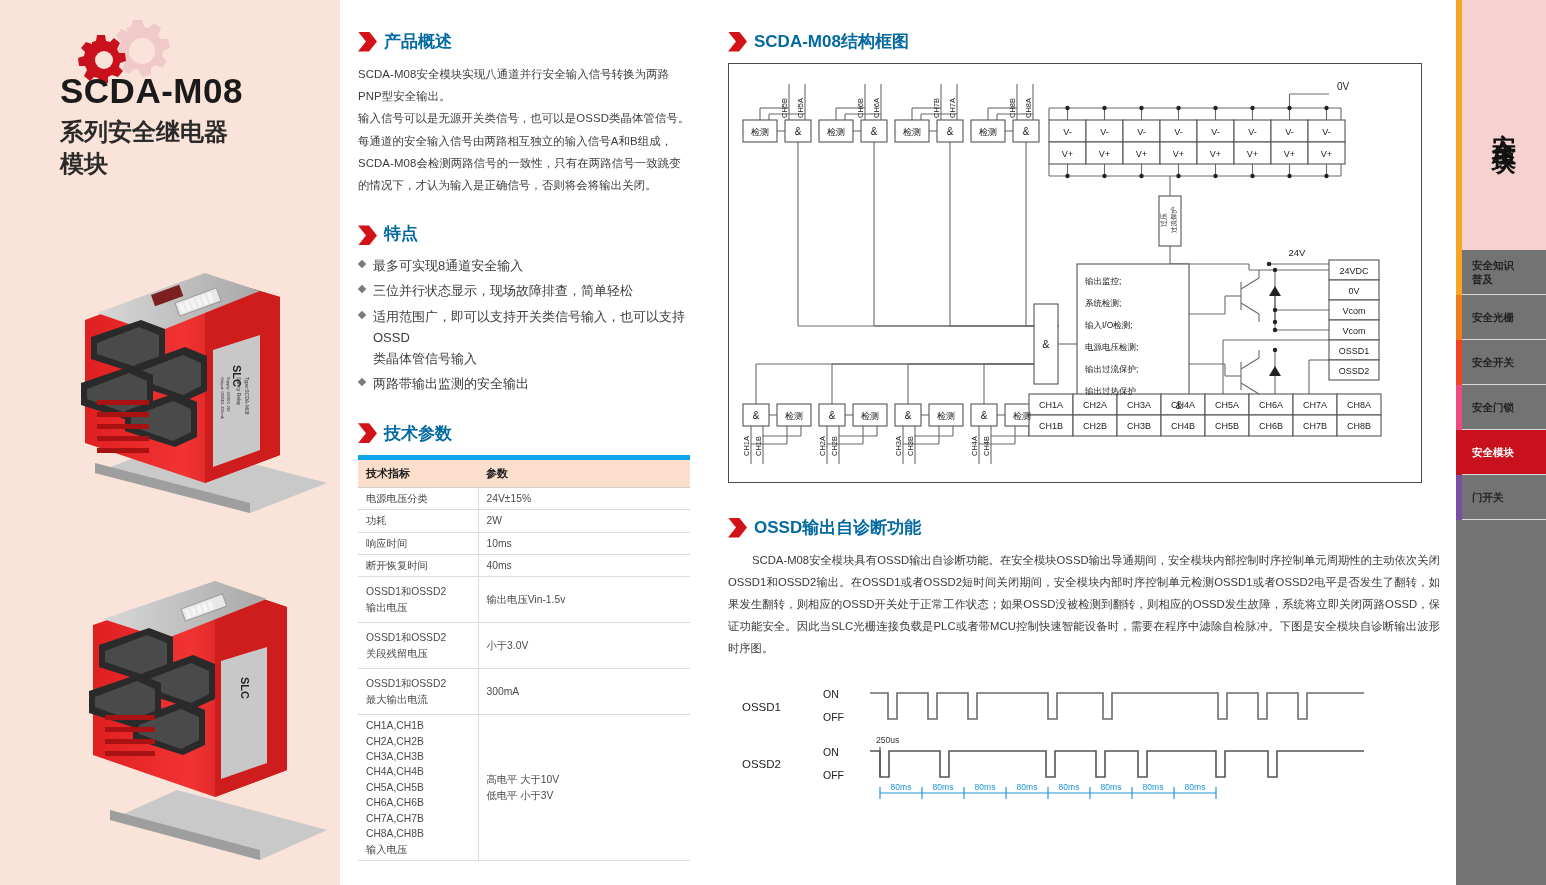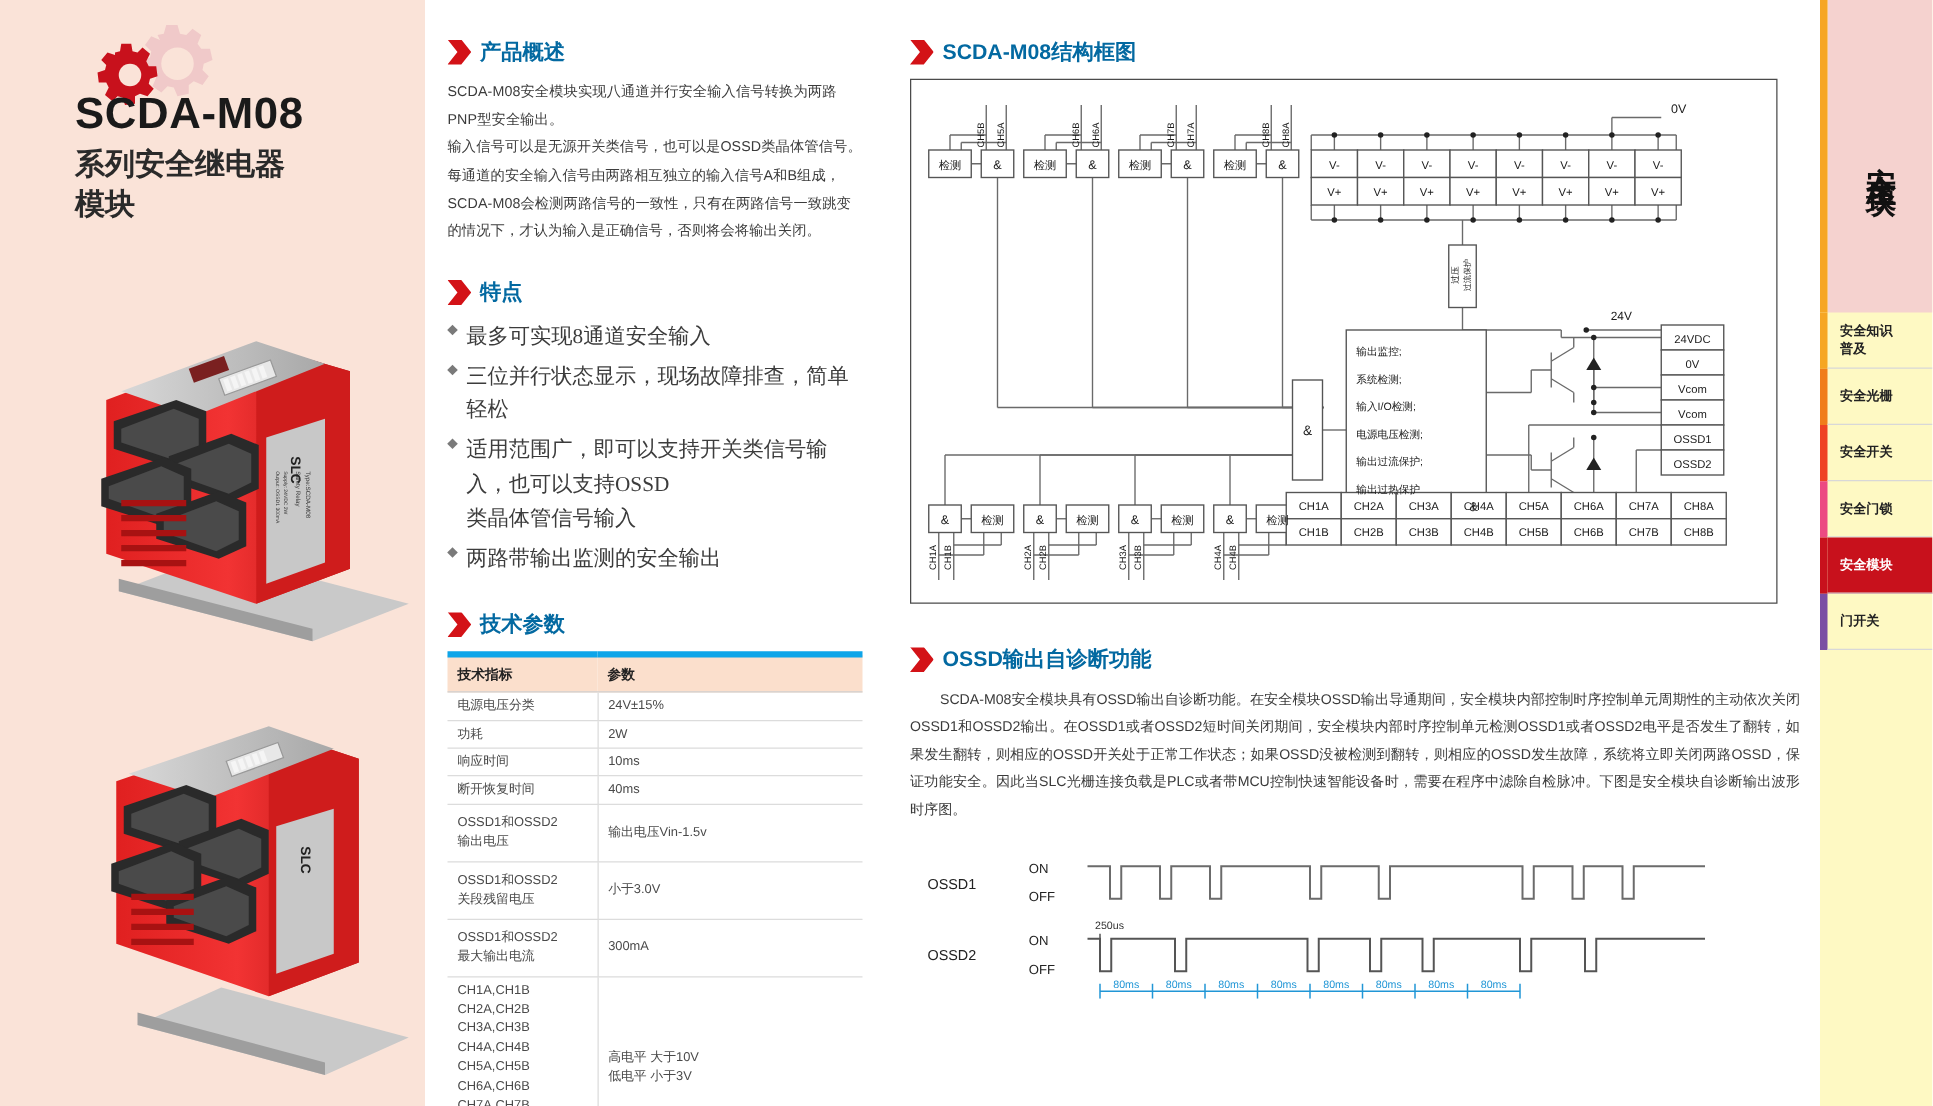--- a/index.html
+++ b/index.html
@@ -42,22 +42,22 @@
     clip-path: polygon(0 0, 58% 0, 100% 50%, 58% 100%, 0 100%, 42% 50%);
   }
   .sec-title { font-size: 17px; font-weight: bold; color: #0369a1; }
 
   .body-p {
     font-size: 11.4px; color: #3c3c3c; line-height: 1.95;
     letter-spacing: 0.1px;
   }
   .feat-list { list-style: none; margin-top: 4px; }
   .feat-list li {
-    font-size: 17px; color: #3c3c3c; line-height: 1.62;
-    padding-left: 15px; position: relative; margin-bottom: 4px; font-family: Liberation Serif, serif;
+    font-size: 13px; color: #3c3c3c; line-height: 1.62;
+    padding-left: 15px; position: relative; margin-bottom: 4px;
   }
   .feat-list li .dia {
     position: absolute; left: 1px; top: 6px;
     width: 6px; height: 6px; background: #7a7a7a;
     transform: rotate(45deg);
   }
   .feat-list li .cont { padding-left: 0; margin-top: 48px; }
 
   .spec-table { width: 100%; border-collapse: collapse; margin-top: 6px; }
   .spec-table th {
@@ -83,21 +83,21 @@
   }
 
   .ossd-text {
     font-size: 11.3px; color: #3a3a3a; line-height: 1.95;
     text-indent: 24px; margin-top: 4px; text-align: justify;
   }
 
   .wave-area { position: relative; margin-top: 12px; height: 128px; }
 
   
-  .sidebar { width: 90px; flex: 0 0 90px; position: relative; background: #fef9c3; }
+  .sidebar { width: 90px; flex: 0 0 90px; position: relative; background: #737373; }
   .sb-hero {
     position: absolute; left: 6px; top: 0; width: 84px; height: 250px;
     background: #f5d2cf; display: flex; align-items: center; justify-content: center;
   }
   .sb-hero-text {
     writing-mode: vertical-rl; text-orientation: upright;
     font-size: 24px; font-weight: bold; color: #111; letter-spacing: 5px;
   }
   .sb-item {
     position: absolute; left: 6px; width: 84px; height: 45px;
@@ -237,21 +237,21 @@
   <div class="mid-col">
 
     <div class="sec-head">
       <span class="sec-arrow"></span>
       <span class="sec-title">产品概述</span>
     </div>
     <p class="body-p">SCDA-M08安全模块实现八通道并行安全输入信号转换为两路PNP型安全输出。</p>
     <p class="body-p">输入信号可以是无源开关类信号，也可以是OSSD类晶体管信号。</p>
     <p class="body-p">每通道的安全输入信号由两路相互独立的输入信号A和B组成，SCDA-M08会检测两路信号的一致性，只有在两路信号一致跳变的情况下，才认为输入是正确信号，否则将会将输出关闭。</p>
 
-    <div class="sec-head" style="margin-top:26px;">
+    <div class="sec-head" style="margin-top:26px;align-items:flex-end;">
       <span class="sec-arrow"></span>
       <span class="sec-title">特点</span>
     </div>
     <ul class="feat-list">
       <li><span class="dia"></span><span>最多可实现8通道安全输入</span></li>
       <li><span class="dia"></span><span>三位并行状态显示，现场故障排查，简单轻松</span></li>
       <li><span class="dia"></span><span>适用范围广，即可以支持开关类信号输入，也可以支持OSSD</span><br><span class="cont">类晶体管信号输入</span></li>
       <li><span class="dia"></span><span>两路带输出监测的安全输出</span></li>
     </ul>
 

